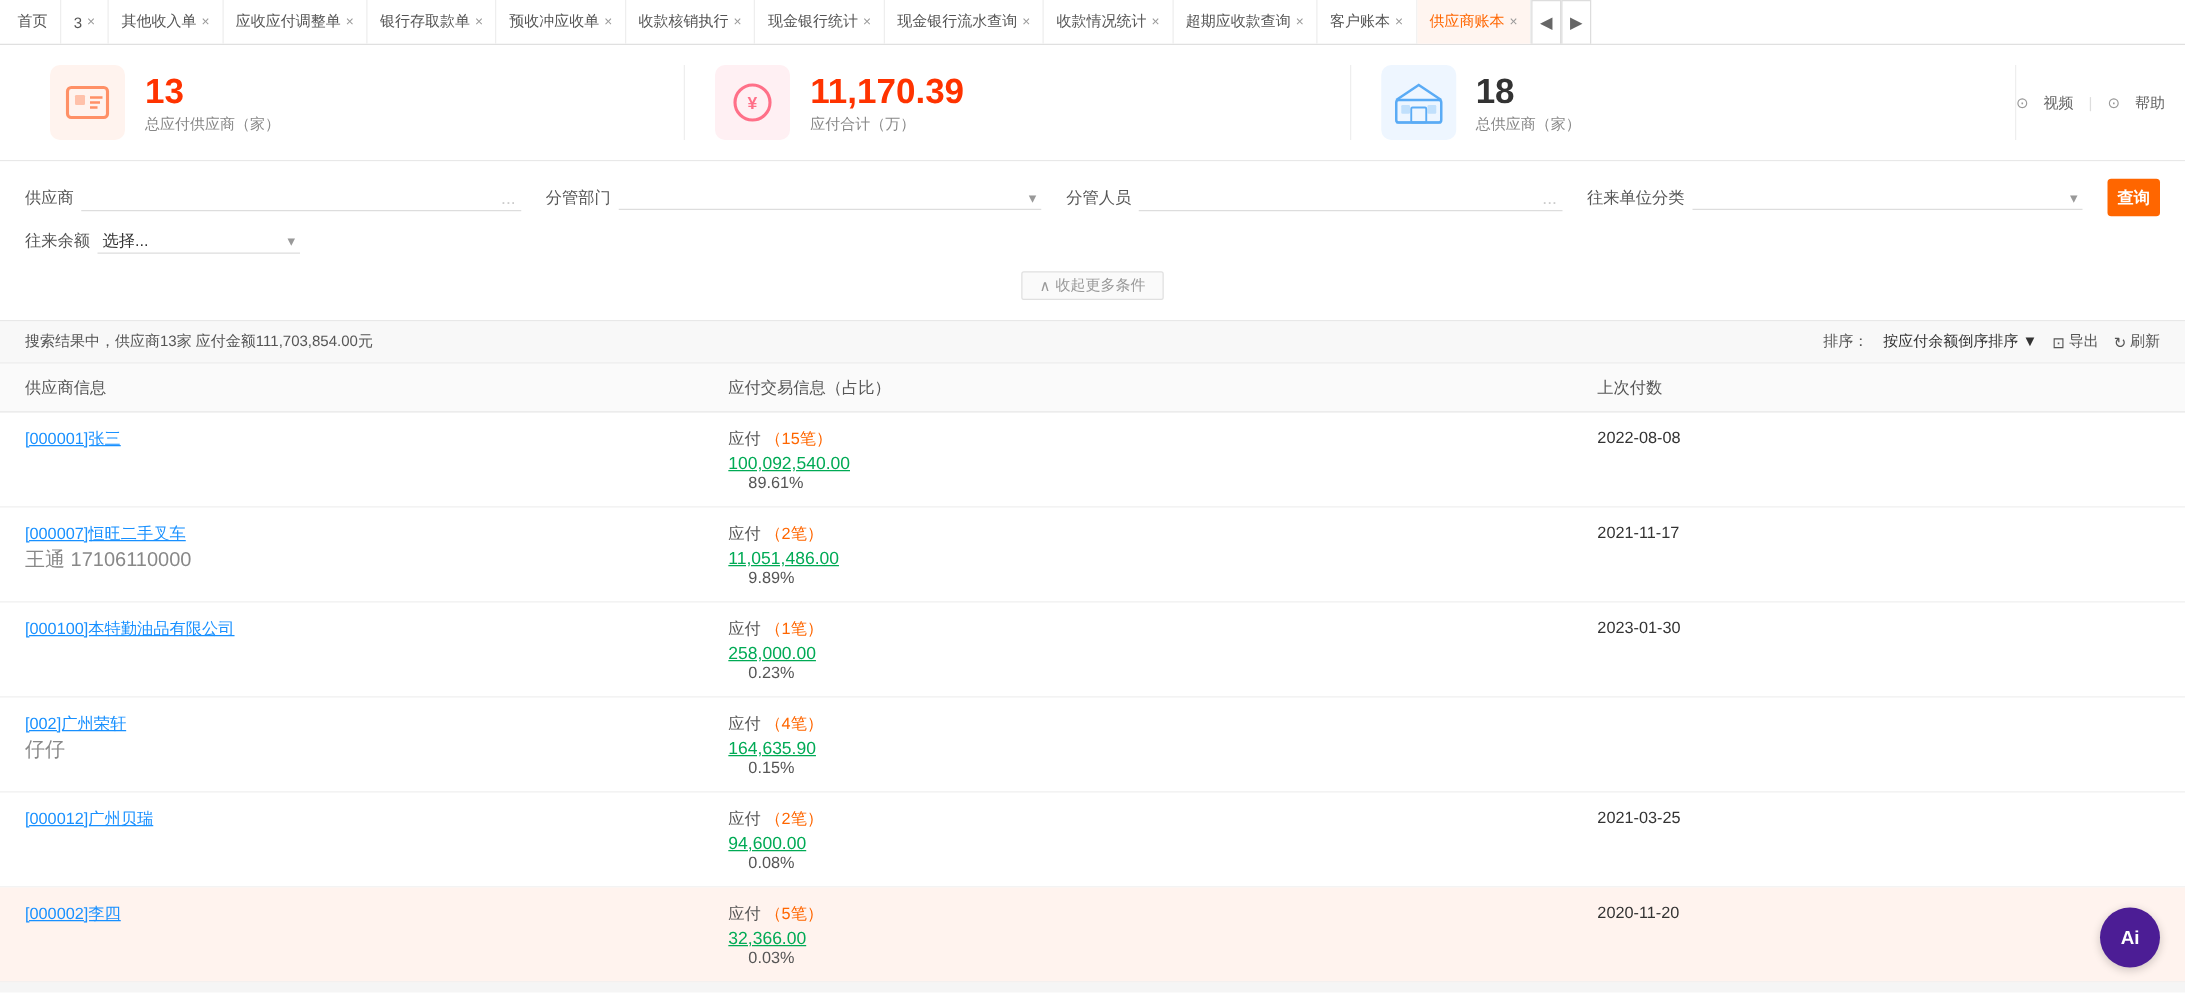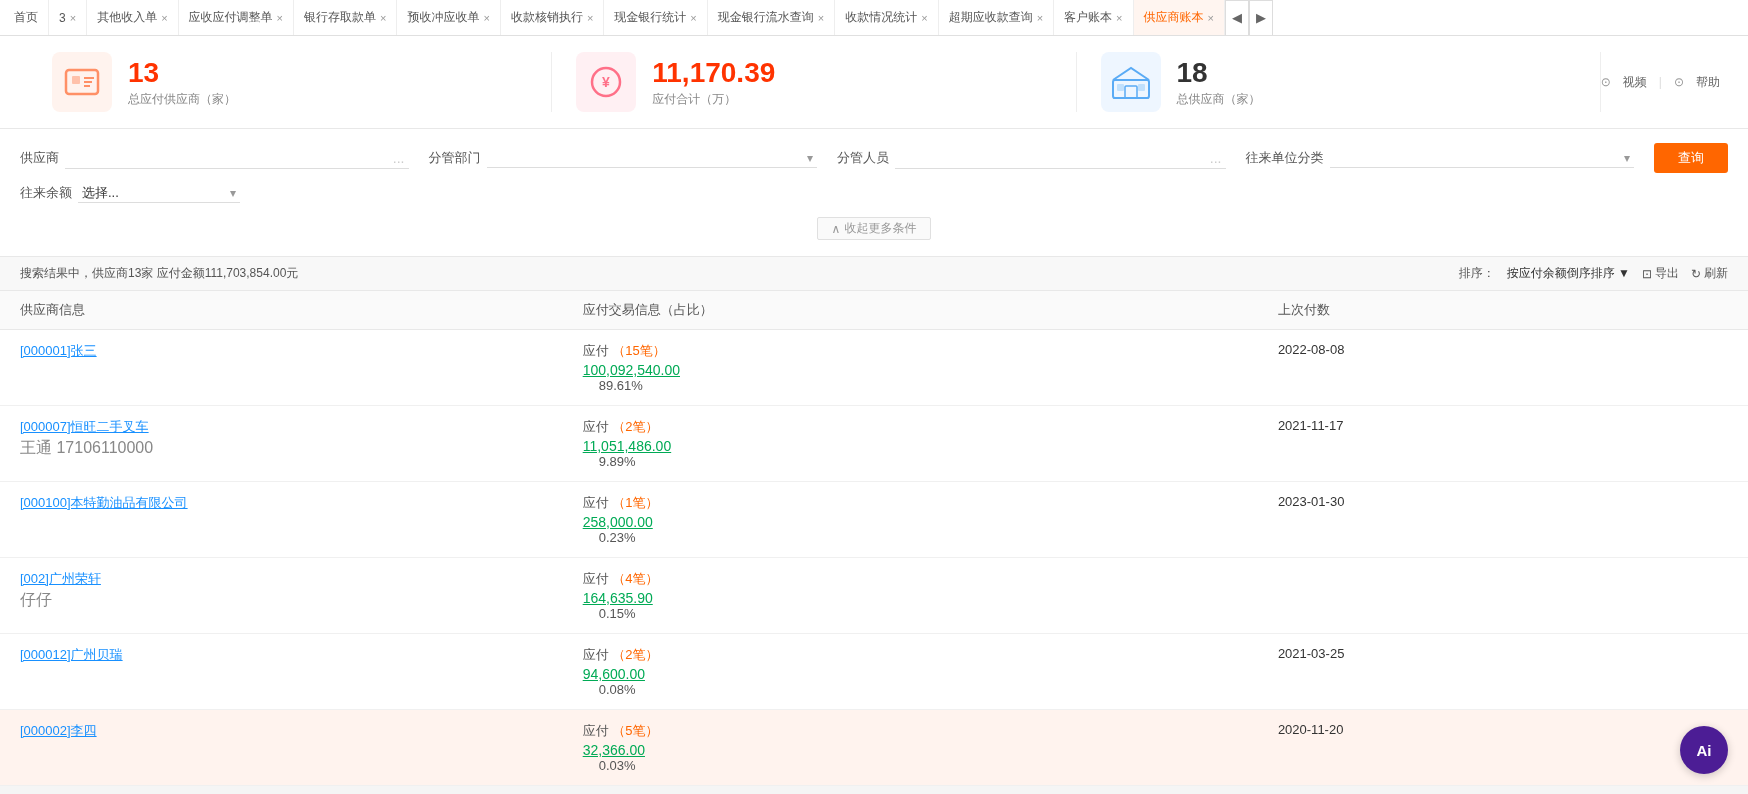--- a/index.html
+++ b/index.html
@@ -43,21 +43,21 @@
       color: #666;
       flex-shrink: 0;
       border: 1px solid #ddd;
     }
 
     
     .summary-bar {
       display: flex;
       background: #fff;
       border-bottom: 1px solid #e8e8e8;
-      padding: 16px 28px;
+      padding: 16px 16px;
       align-items: center;
       gap: 0;
     }
     .summary-card {
       display: flex;
       align-items: center;
       gap: 16px;
       flex: 1;
       padding: 0 24px;
       border-right: 1px solid #eee;
@@ -162,26 +162,27 @@
     }
     .chevron-down {
       color: #999;
       font-size: 12px;
       cursor: pointer;
     }
     .btn-query {
       background: #ff6600;
       color: #fff;
       border: none;
-      padding: 6px 24px;
+      padding: 6px 8px;
       border-radius: 3px;
       font-size: 13px;
       cursor: pointer;
       white-space: nowrap;
       flex-shrink: 0;
+      font-weight: bold;
     }
     .collapse-bar {
       text-align: center;
       padding: 4px 0 8px;
     }
     .collapse-btn {
       display: inline-flex;
       align-items: center;
       gap: 4px;
       color: #999;

